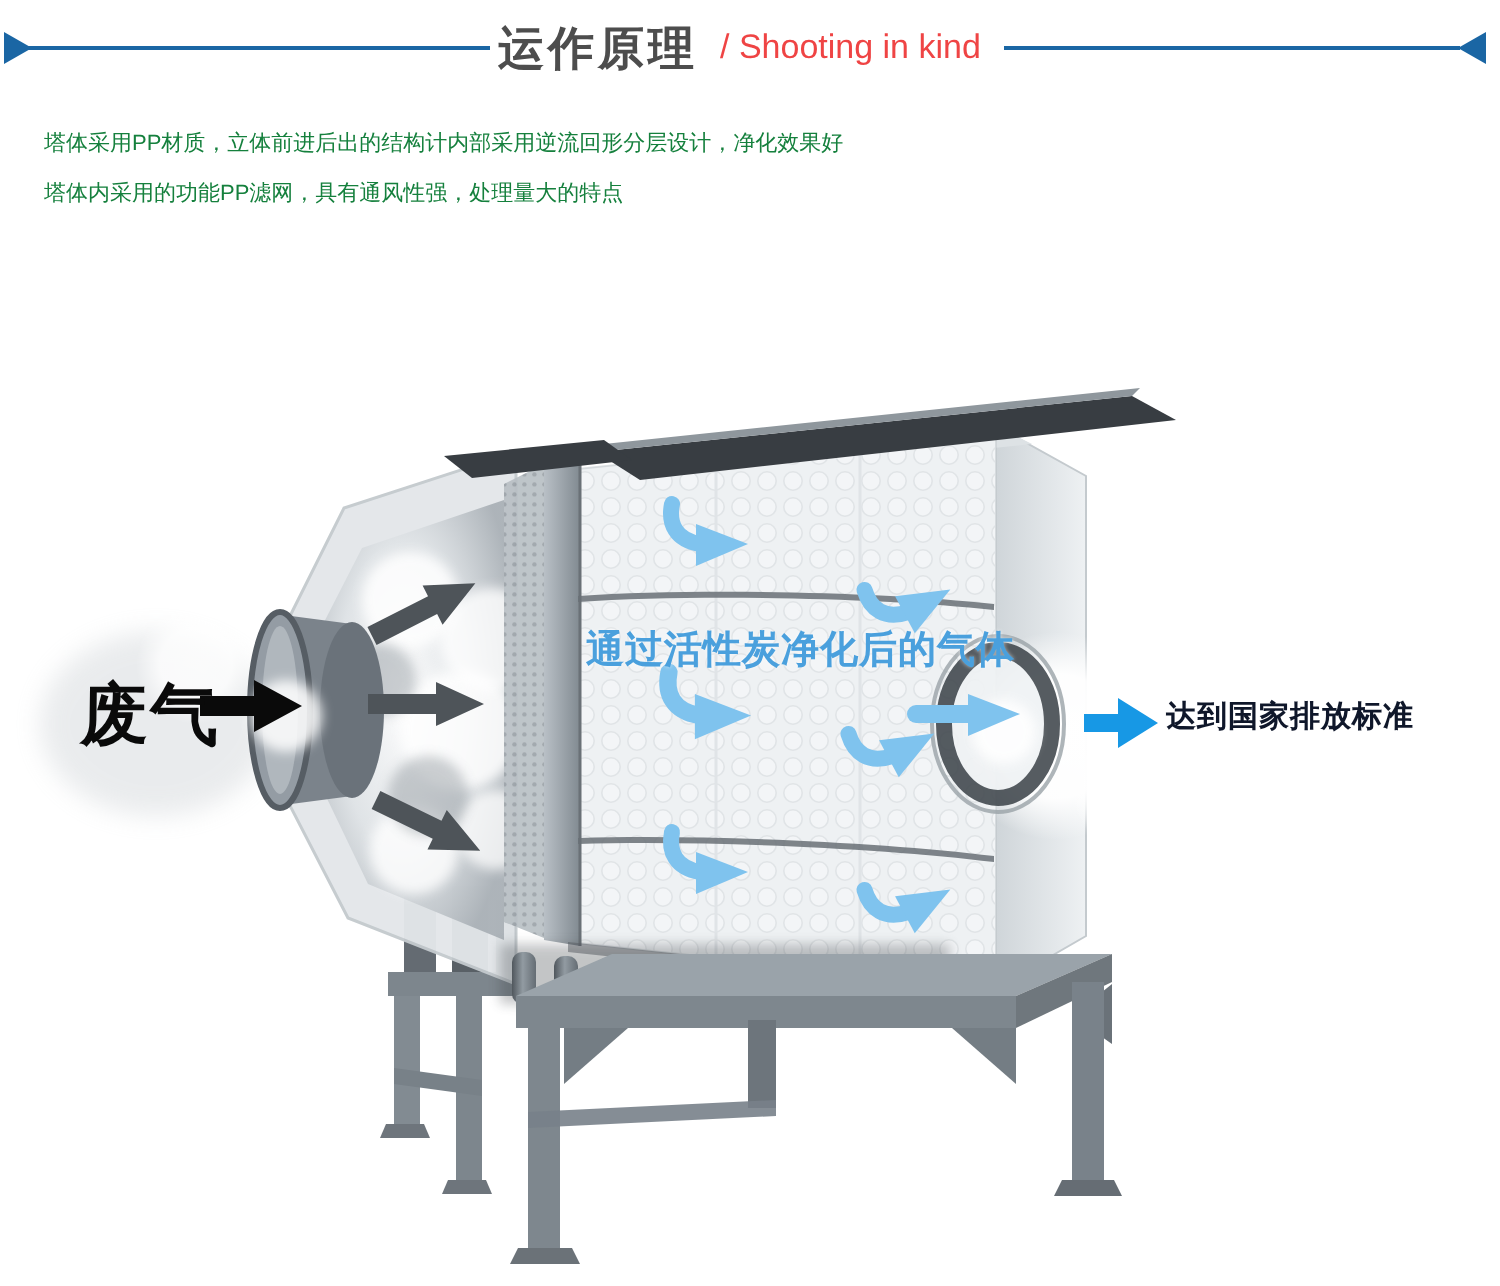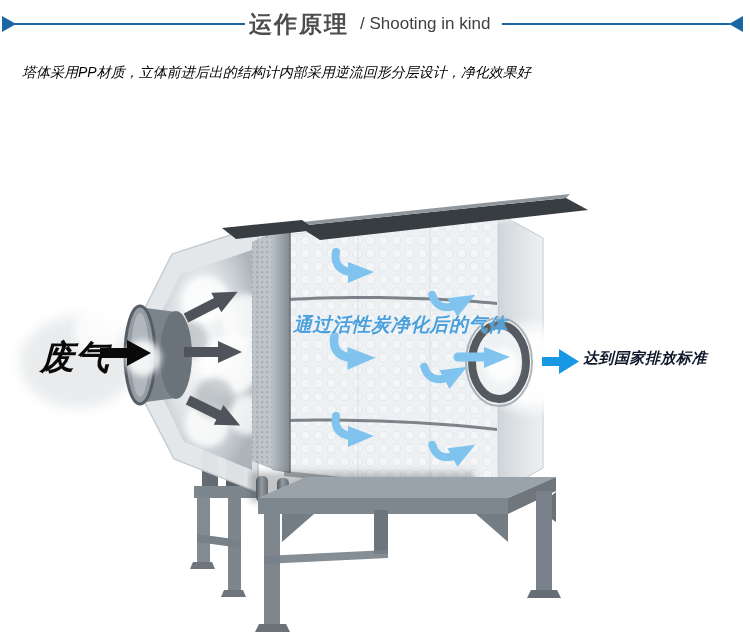--- a/index.html
+++ b/index.html
@@ -6,47 +6,48 @@
   #stage{position:relative;width:750px;height:643px;background:#ffffff;overflow:hidden;
          font-family:"Liberation Sans","DejaVu Sans",sans-serif;}
   
   .hdr-line{position:absolute;height:2px;background:#1a66a4;top:23px;}
   .hdr-line.left{left:3px;width:242px;}
   .hdr-line.right{left:502px;width:228px;}
   .hdr-tri{position:absolute;width:0;height:0;border-top:8px solid transparent;border-bottom:8px solid transparent;top:16px;}
   .hdr-tri.left{left:2px;border-left:14px solid #1a66a4;}
   .hdr-tri.right{left:729px;border-right:14px solid #1a66a4;}
   .hdr-title{position:absolute;left:249px;top:9px;font-size:23px;font-weight:bold;color:#4d4d4d;letter-spacing:2px;white-space:nowrap;}
-  .hdr-sub{position:absolute;left:360px;top:14px;font-size:17px;color:#404040;white-space:nowrap;}
+  .hdr-sub{position:absolute;left:360px;top:14px;font-size:17px;color:#ef4444;white-space:nowrap;}
   
   .desc{position:absolute;left:22px;top:60px;width:710px;}
-  .desc p{margin:0;height:25px;line-height:25px;font-size:14px;color:#000000;white-space:nowrap;font-style:italic;}
+  .desc p{margin:0;height:25px;line-height:25px;font-size:11px;color:#15803d;white-space:nowrap;}
   
   #machine-svg{position:absolute;left:0;top:190px;}
-  .lbl{position:absolute;font-weight:bold;white-space:nowrap;font-style:italic;}
+  .lbl{position:absolute;font-weight:bold;white-space:nowrap;}
   .lbl-inlet{left:40px;top:335px;font-size:34px;color:#0a0a0a;letter-spacing:1px;}
   .lbl-center{left:293px;top:312px;font-size:19px;color:#4aa0dd;letter-spacing:0.5px;text-shadow:0 0 2px rgba(255,255,255,.6);}
   .lbl-outlet{left:583px;top:349px;font-size:15px;color:#0f172a;letter-spacing:0.5px;}
 </style>
 </head>
 <body>
 
 <div id="stage">
 
   <div>
     <div class="hdr-tri left"></div>
     <div class="hdr-line left"></div>
     <div class="hdr-title">运作原理</div>
     <div class="hdr-sub">/ Shooting in kind</div>
     <div class="hdr-line right"></div>
     <div class="hdr-tri right"></div>
   </div>
 
   <div class="desc">
     <p>塔体采用PP材质，立体前进后出的结构计内部采用逆流回形分层设计，净化效果好</p>
+    <p>塔体内采用的功能PP滤网，具有通风性强，处理量大的特点</p>
   </div>
 
   <svg id="machine-svg" width="750" height="453" viewBox="0 190 750 453" xmlns="http://www.w3.org/2000/svg">
     <defs>
       <pattern id="bub" width="13" height="13" patternUnits="userSpaceOnUse">
         <rect width="13" height="13" fill="#eef1f3"></rect>
         <circle cx="6.5" cy="6.5" r="4.6" fill="#f6f8f9" stroke="#d7dcdf" stroke-width="0.8"></circle>
       </pattern>
       <pattern id="perf" width="5" height="5" patternUnits="userSpaceOnUse">
         <rect width="5" height="5" fill="#b7bec3"></rect>

